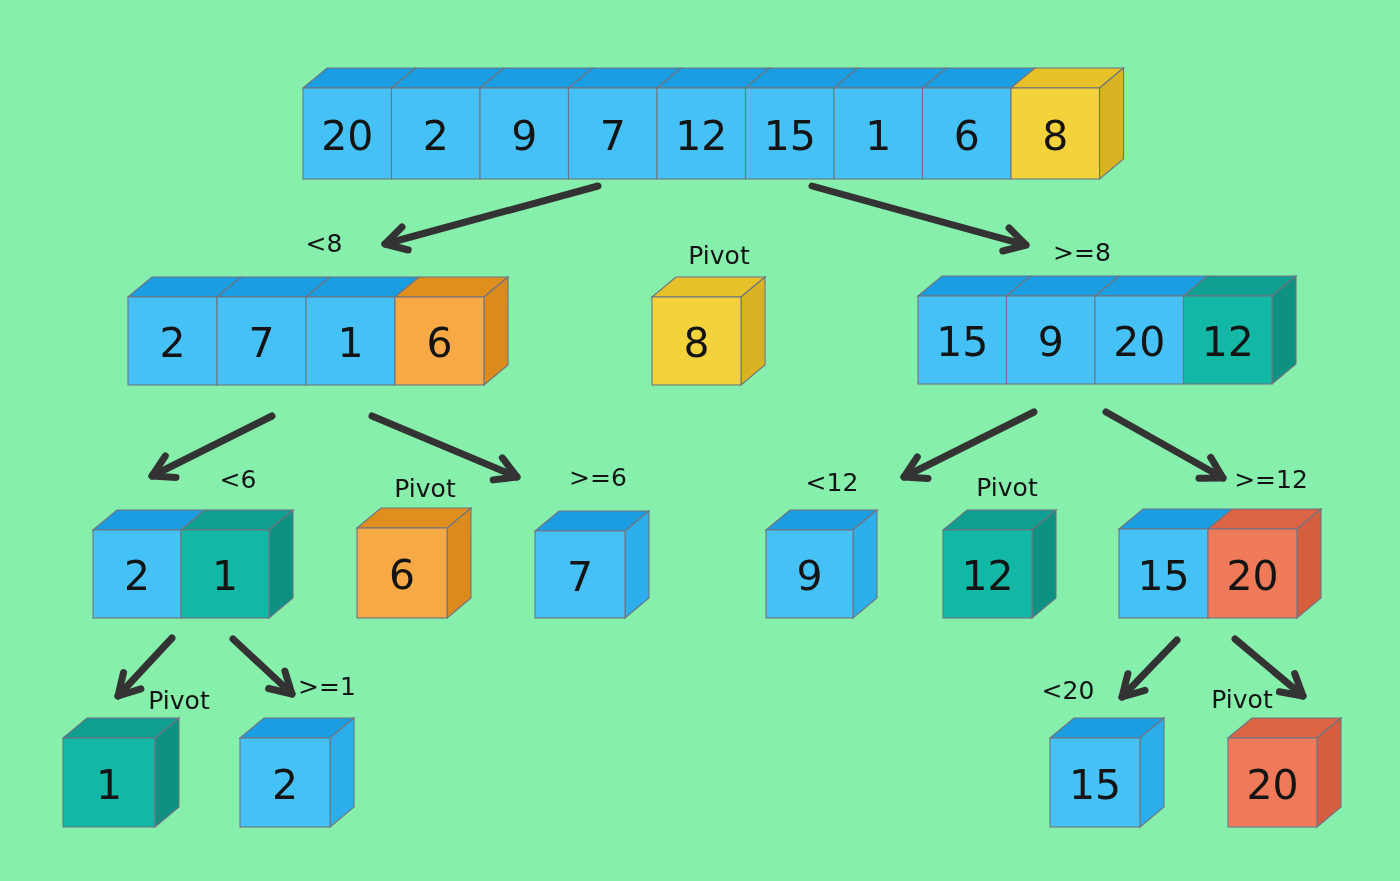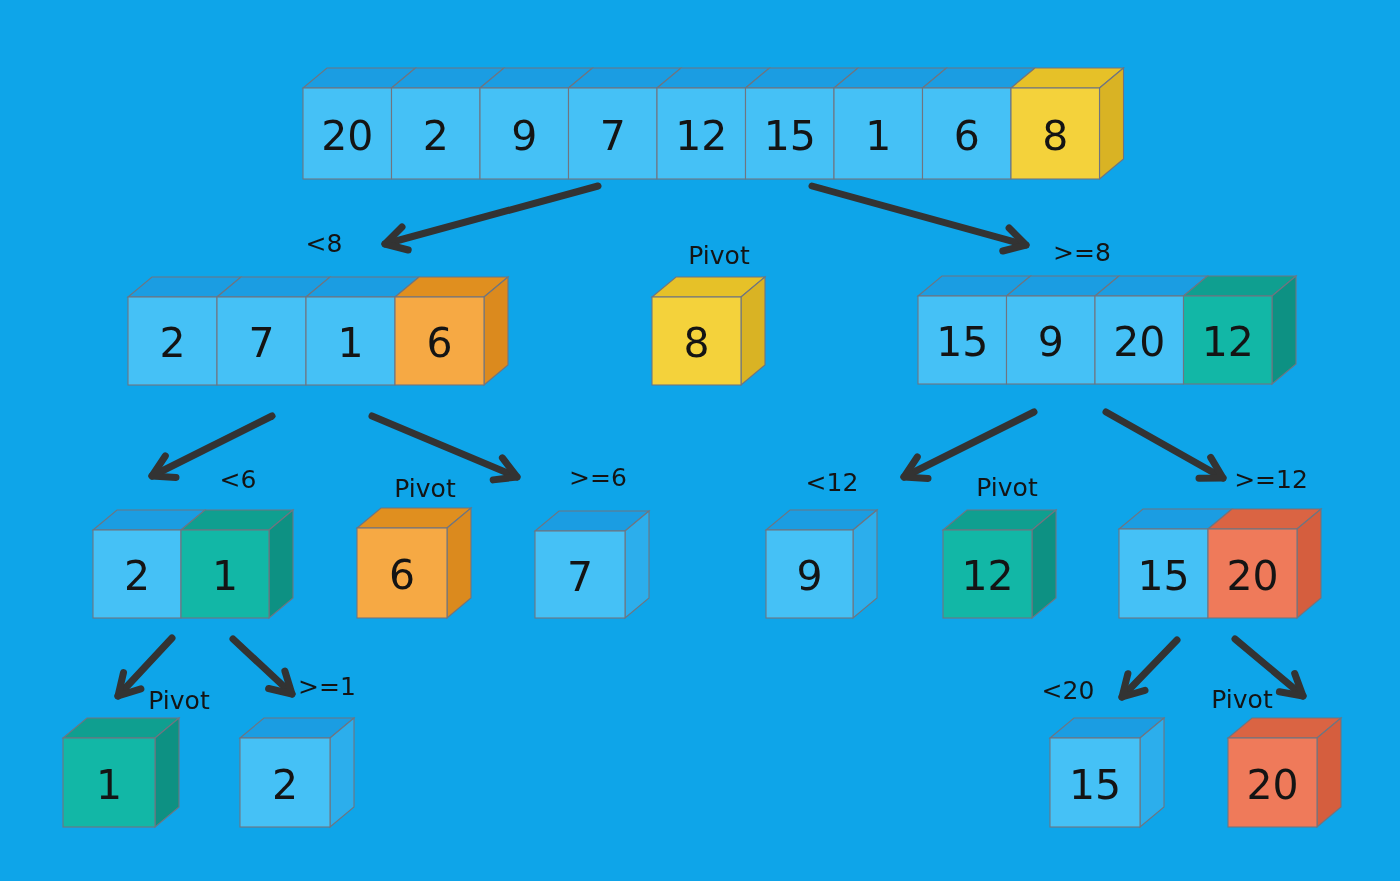--- a/index.html
+++ b/index.html
@@ -11,21 +11,21 @@
     overflow: hidden;
   }
   svg text {
     font-family: "DejaVu Sans", "Liberation Sans", sans-serif;
     user-select: none;
   }
 </style>
 </head>
 <body>
 
-<div class="canvas-wrap" style="background: #0ea5e9;">
+<div class="canvas-wrap" style="background: #86efac;">
   <svg id="scene" xmlns="http://www.w3.org/2000/svg" width="1400" height="881" viewBox="0 0 1400 881">
       <g>
         <polygon points="303,88 327,68 415.5,68 391.5,88" fill="#1B9DE2" stroke="#6F7580" stroke-width="1.1"></polygon>
         <polygon points="391.5,88 415.5,68 504,68 480,88" fill="#1B9DE2" stroke="#6F7580" stroke-width="1.1"></polygon>
         <polygon points="480,88 504,68 592.5,68 568.5,88" fill="#1B9DE2" stroke="#6F7580" stroke-width="1.1"></polygon>
         <polygon points="568.5,88 592.5,68 681,68 657,88" fill="#1B9DE2" stroke="#6F7580" stroke-width="1.1"></polygon>
         <polygon points="657,88 681,68 769.5,68 745.5,88" fill="#1B9DE2" stroke="#6F7580" stroke-width="1.1"></polygon>
         <polygon points="745.5,88 769.5,68 858,68 834,88" fill="#1B9DE2" stroke="#6F7580" stroke-width="1.1"></polygon>
         <polygon points="834,88 858,68 946.5,68 922.5,88" fill="#1B9DE2" stroke="#6F7580" stroke-width="1.1"></polygon>
         <polygon points="922.5,88 946.5,68 1035,68 1011,88" fill="#1B9DE2" stroke="#6F7580" stroke-width="1.1"></polygon>

